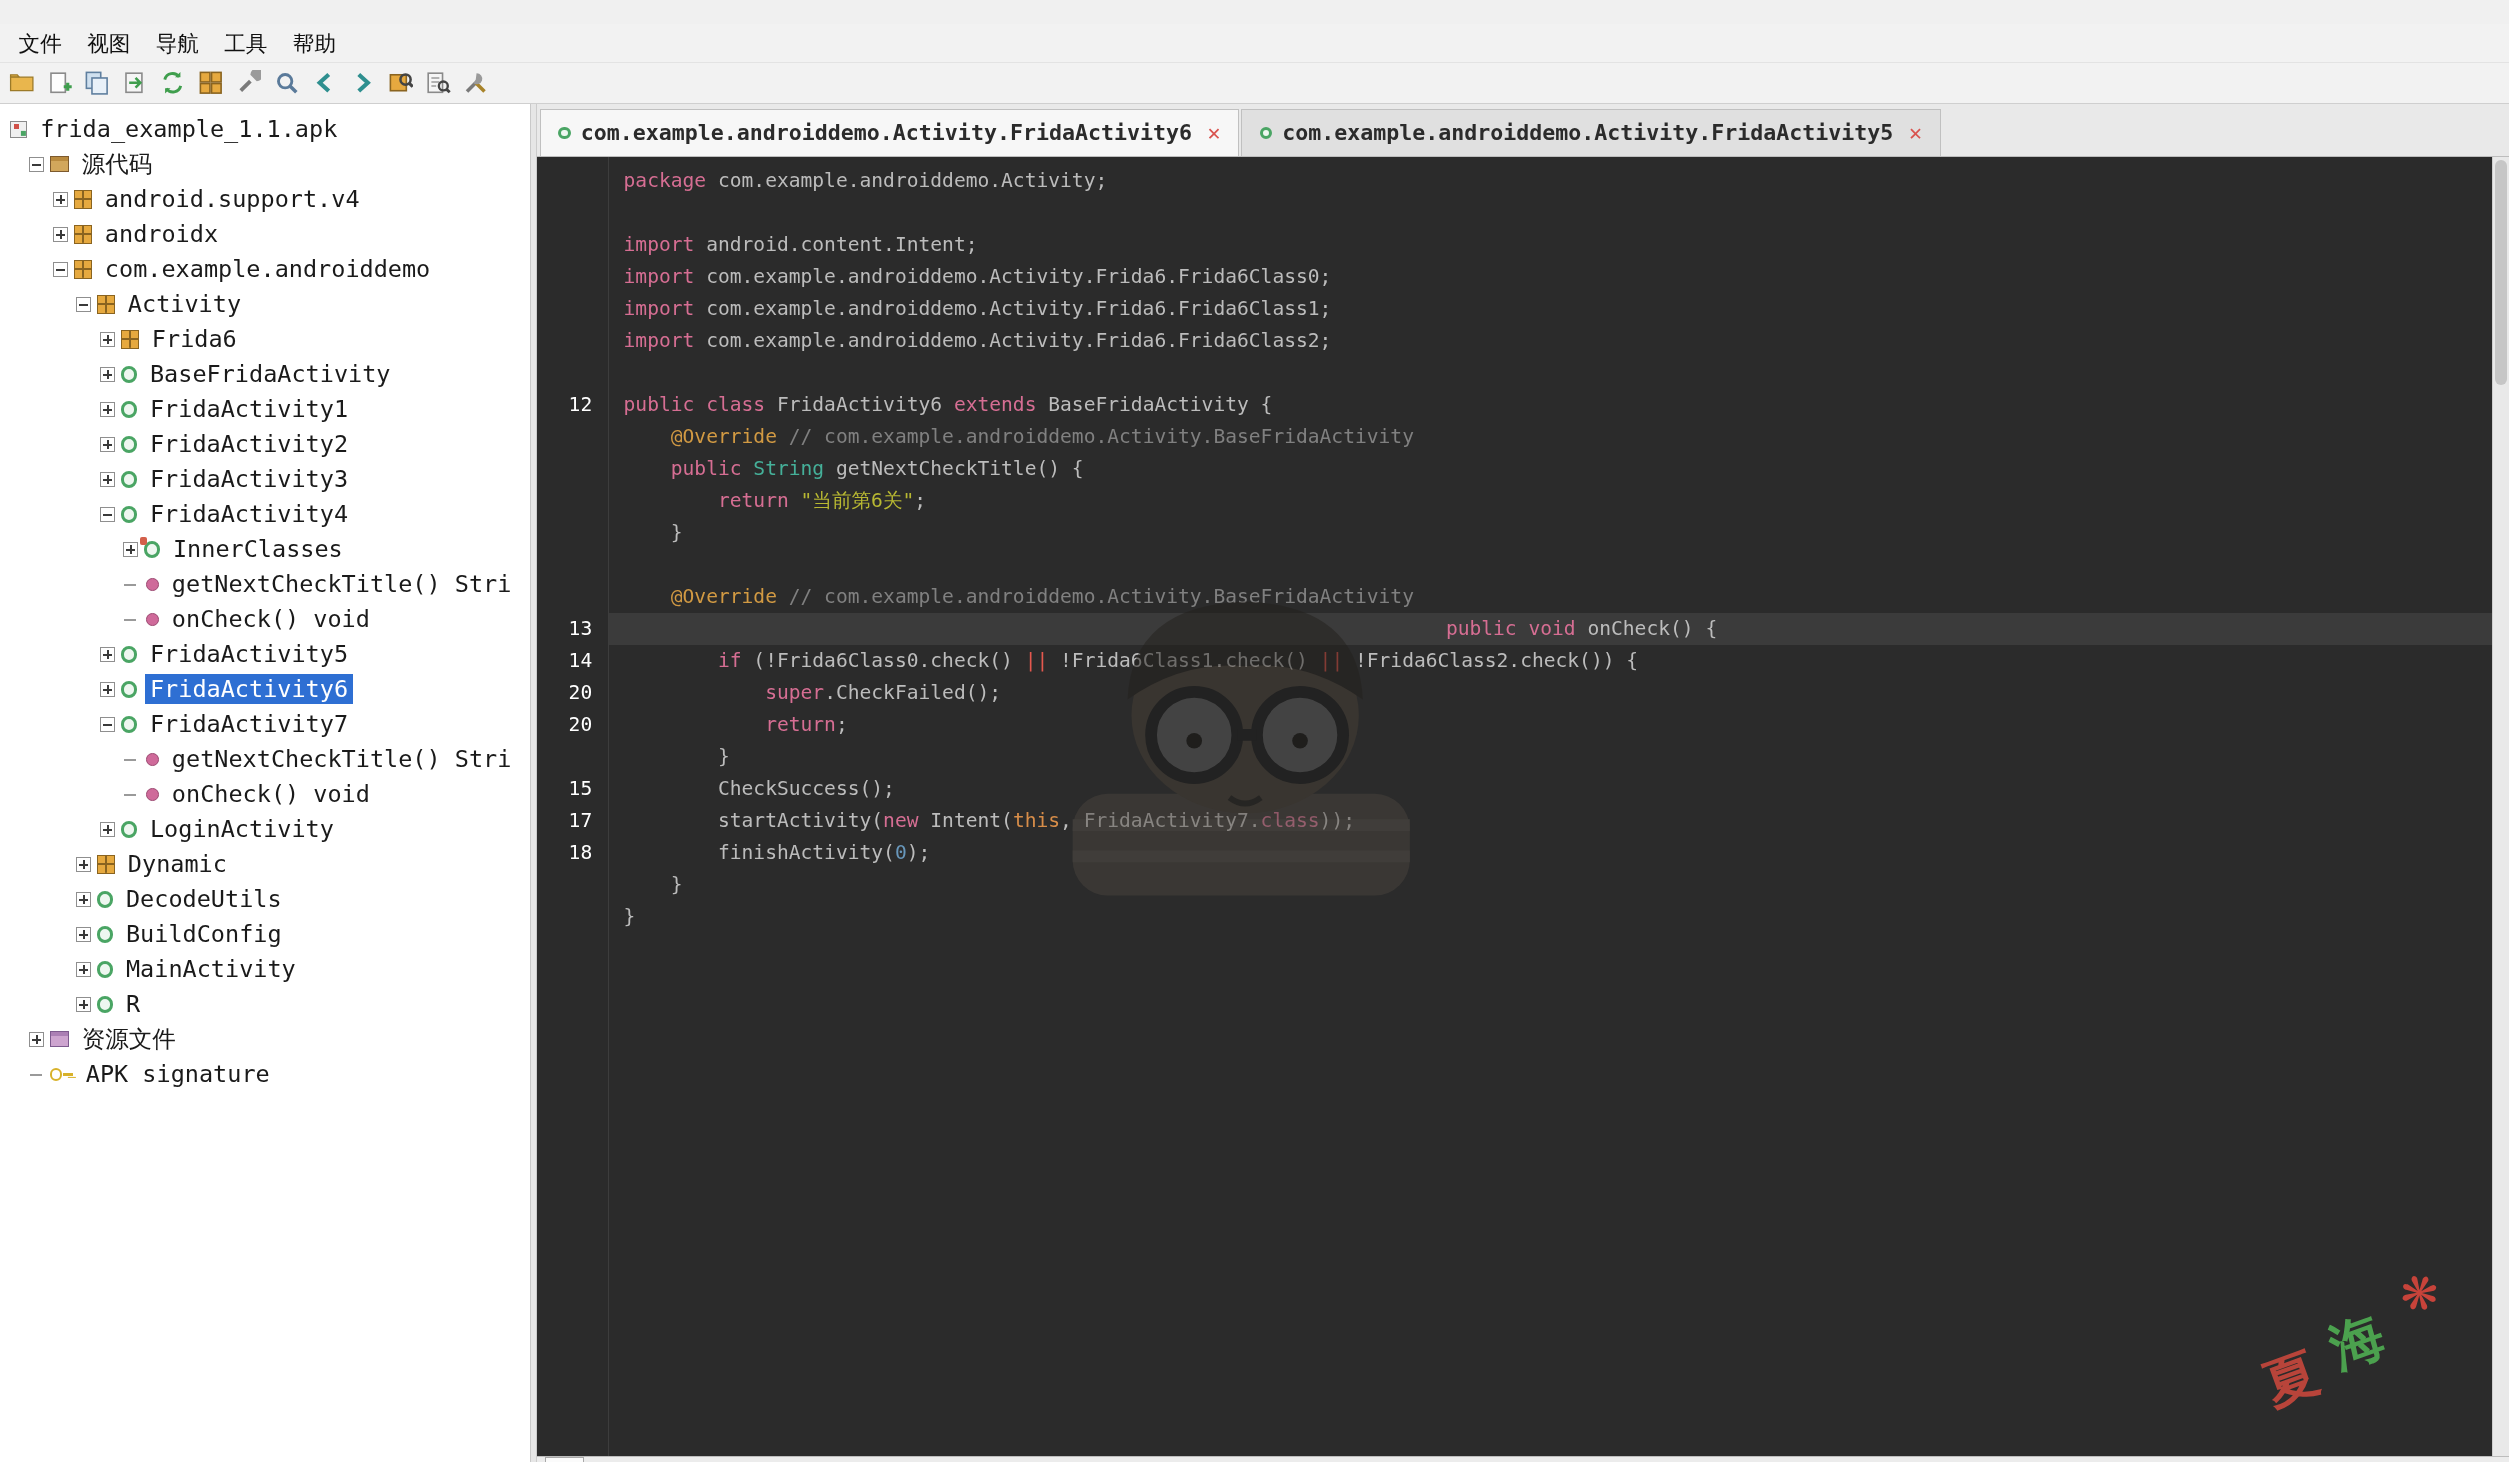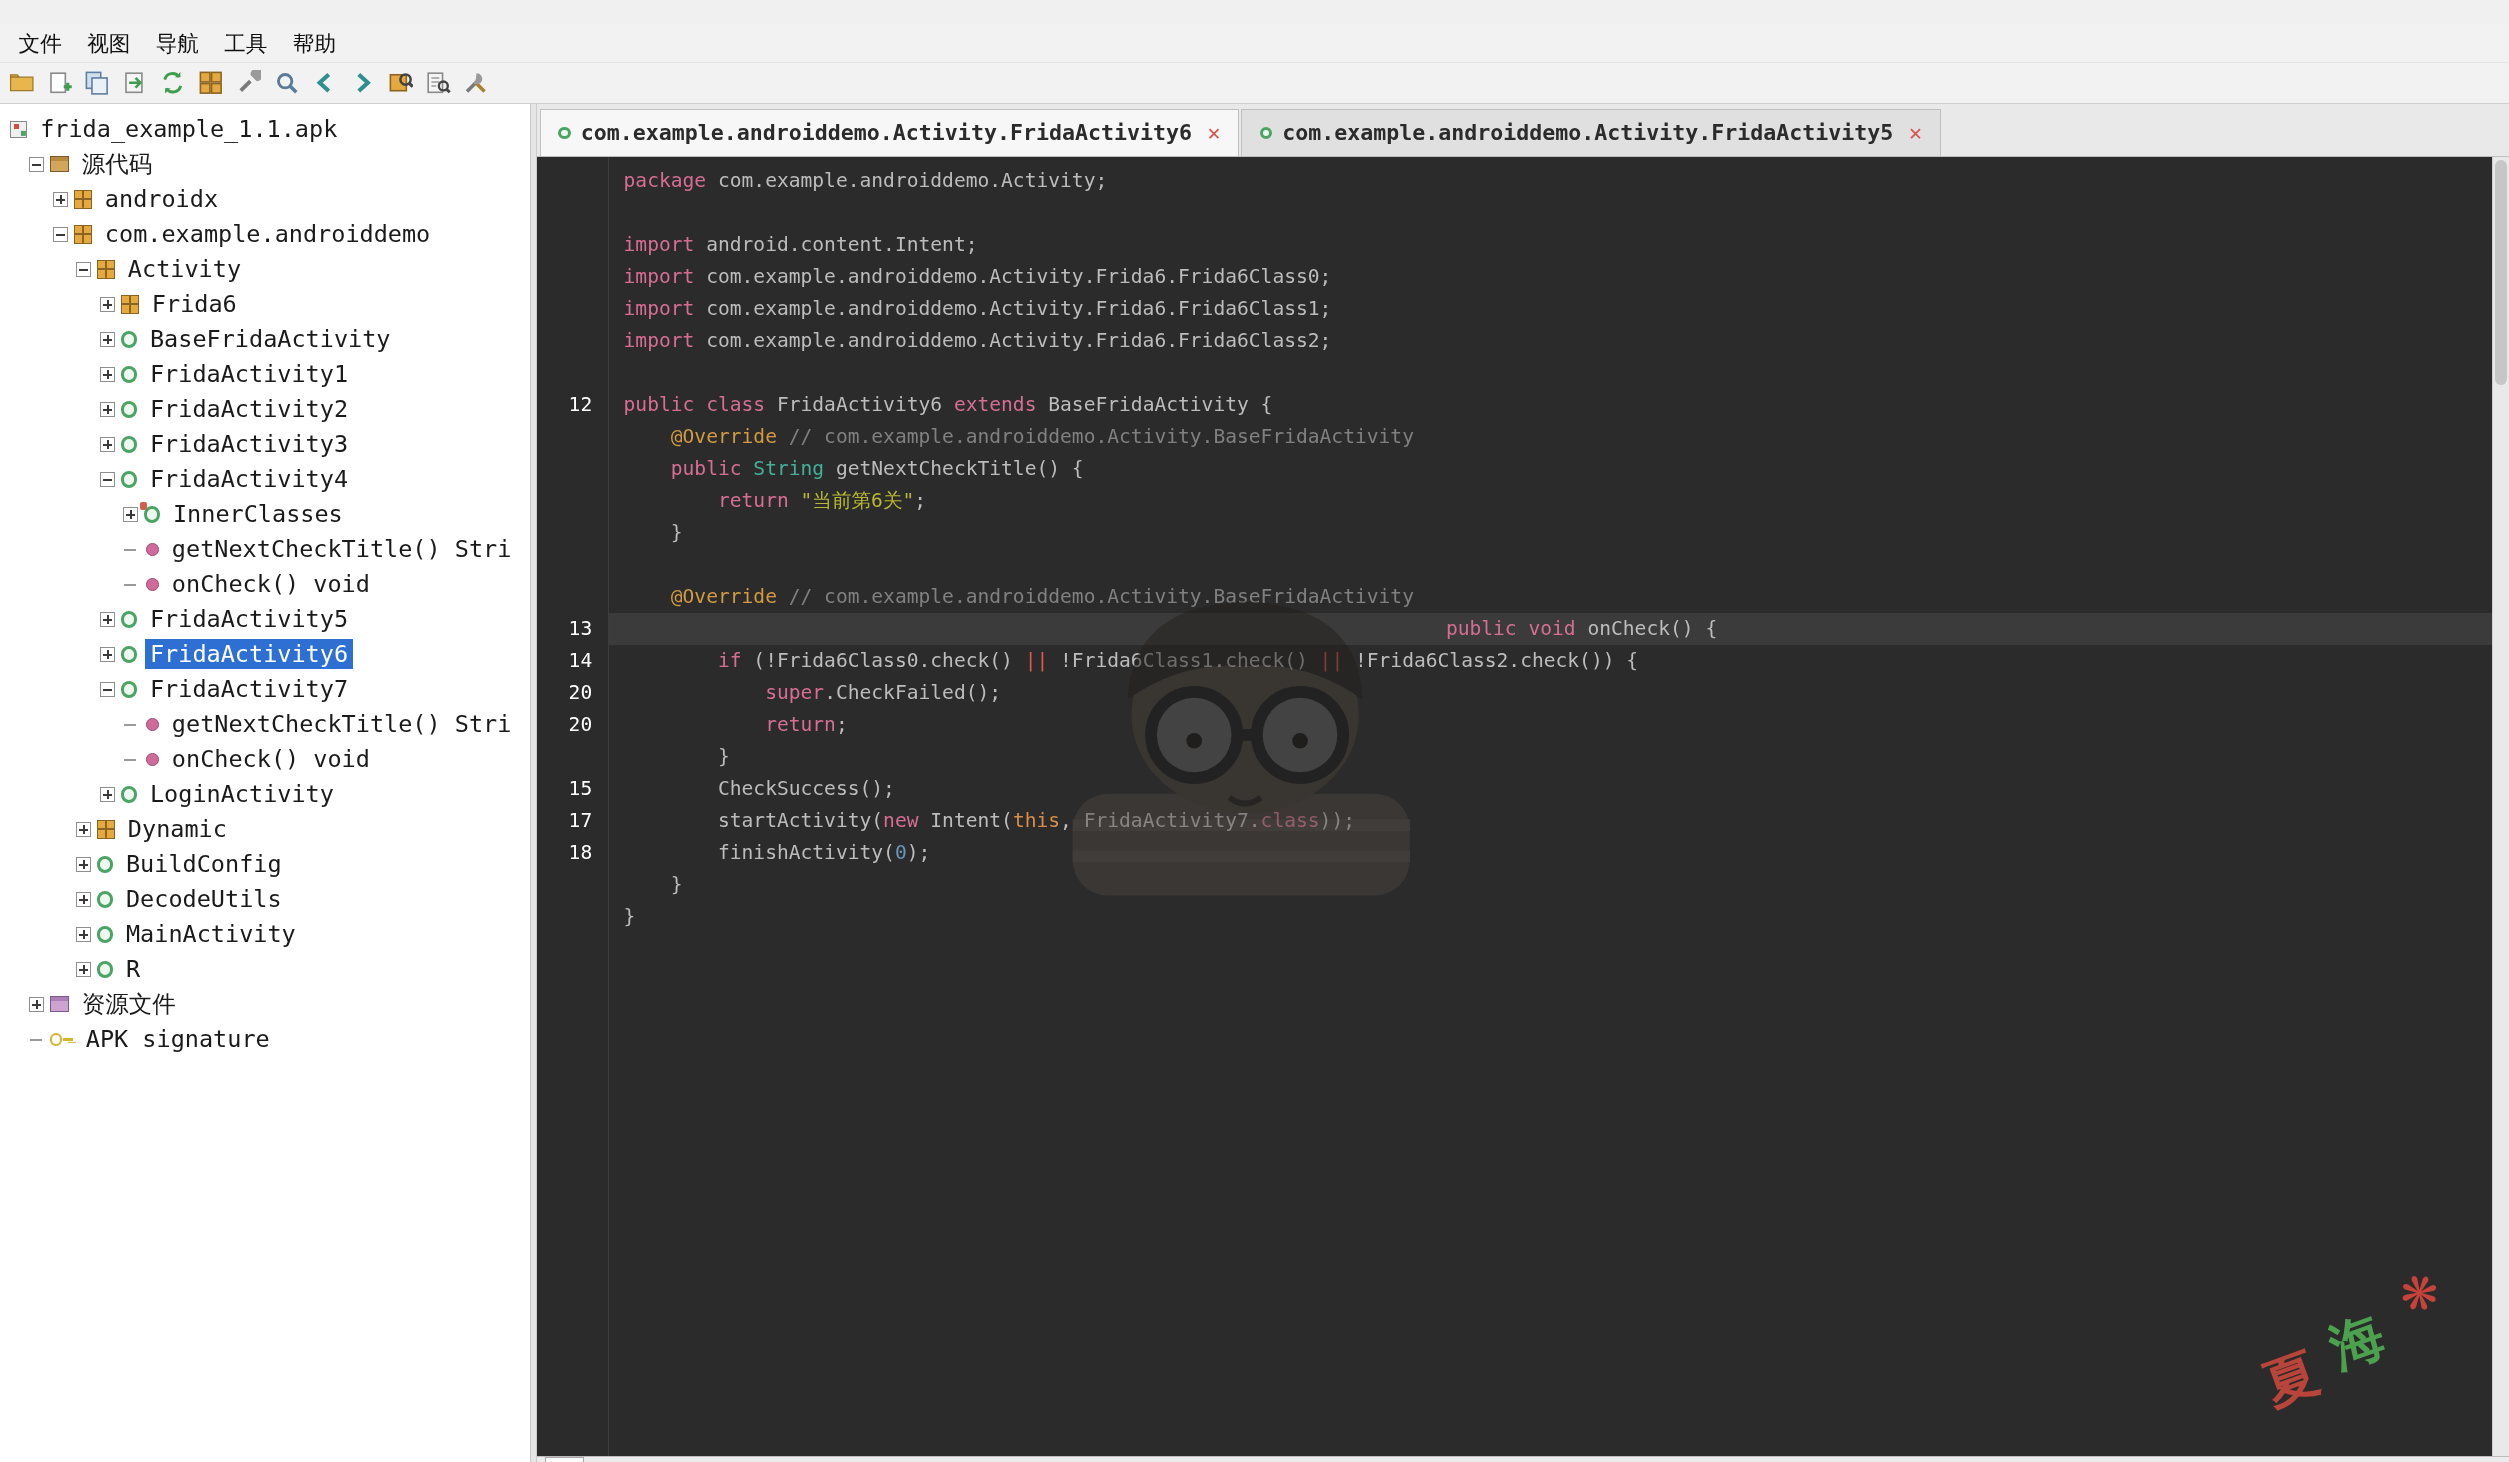--- a/index.html
+++ b/index.html
@@ -203,20 +203,26 @@
           <div class="tree-row">
             <span class="indent" style="width: 29px;"></span>
             <span class="tg minus"></span>
             <span class="ticon icon-source"></span>
             <span class="tree-label">源代码</span>
           </div>
           <div class="tree-row">
             <span class="indent" style="width: 53px;"></span>
             <span class="tg plus"></span>
             <span class="ticon icon-package"></span>
+            <span class="tree-label">android.support.v4</span>
+          </div>
+          <div class="tree-row">
+            <span class="indent" style="width: 53px;"></span>
+            <span class="tg plus"></span>
+            <span class="ticon icon-package"></span>
             <span class="tree-label">androidx</span>
           </div>
           <div class="tree-row">
             <span class="indent" style="width: 53px;"></span>
             <span class="tg minus"></span>
             <span class="ticon icon-package"></span>
             <span class="tree-label">com.example.androiddemo</span>
           </div>
           <div class="tree-row">
             <span class="indent" style="width: 76px;"></span>
@@ -317,27 +323,27 @@
           <div class="tree-row">
             <span class="indent" style="width: 76px;"></span>
             <span class="tg plus"></span>
             <span class="ticon icon-package"></span>
             <span class="tree-label">Dynamic</span>
           </div>
           <div class="tree-row">
             <span class="indent" style="width: 76px;"></span>
             <span class="tg plus"></span>
             <span class="ticon icon-class"></span>
+            <span class="tree-label">DecodeUtils</span>
+          </div>
+          <div class="tree-row">
+            <span class="indent" style="width: 76px;"></span>
+            <span class="tg plus"></span>
+            <span class="ticon icon-class"></span>
             <span class="tree-label">BuildConfig</span>
-          </div>
-          <div class="tree-row">
-            <span class="indent" style="width: 76px;"></span>
-            <span class="tg plus"></span>
-            <span class="ticon icon-class"></span>
-            <span class="tree-label">DecodeUtils</span>
           </div>
           <div class="tree-row">
             <span class="indent" style="width: 76px;"></span>
             <span class="tg plus"></span>
             <span class="ticon icon-class"></span>
             <span class="tree-label">MainActivity</span>
           </div>
           <div class="tree-row">
             <span class="indent" style="width: 76px;"></span>
             <span class="tg plus"></span>

